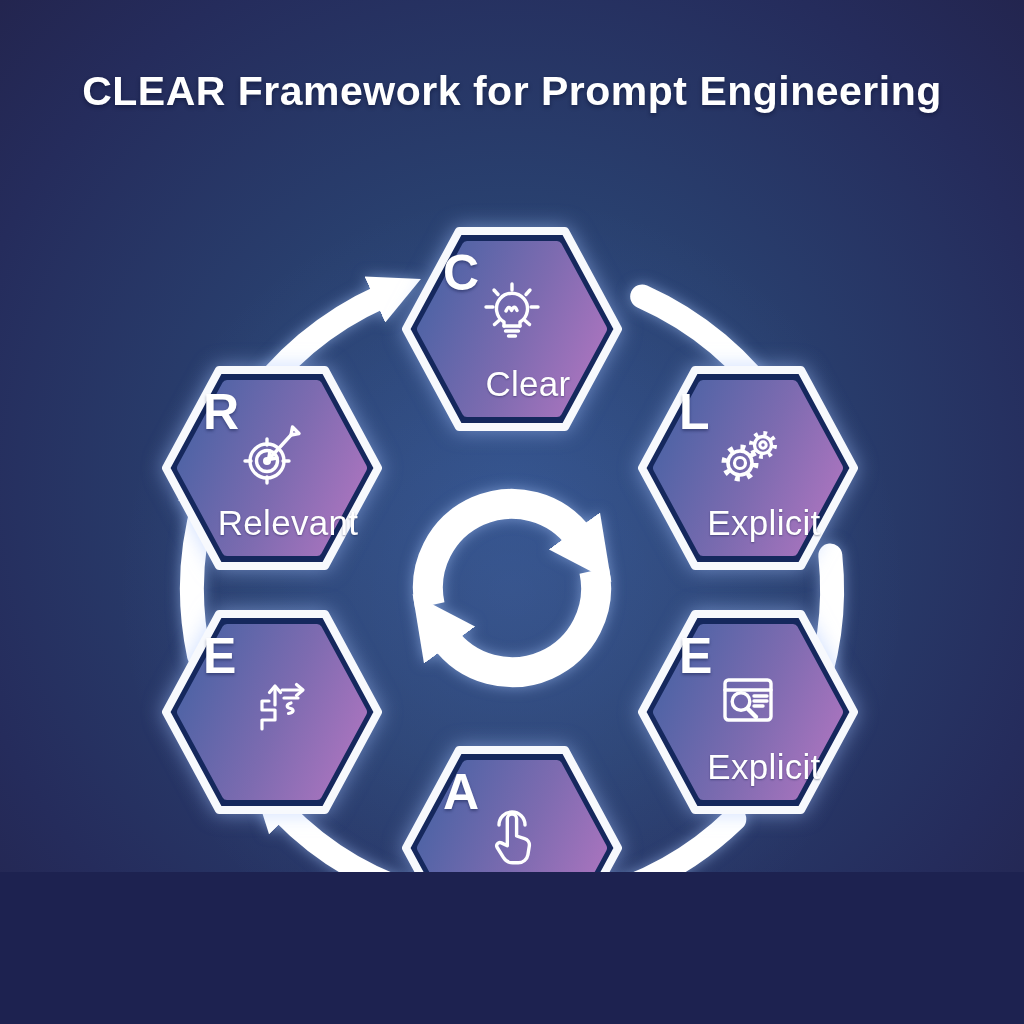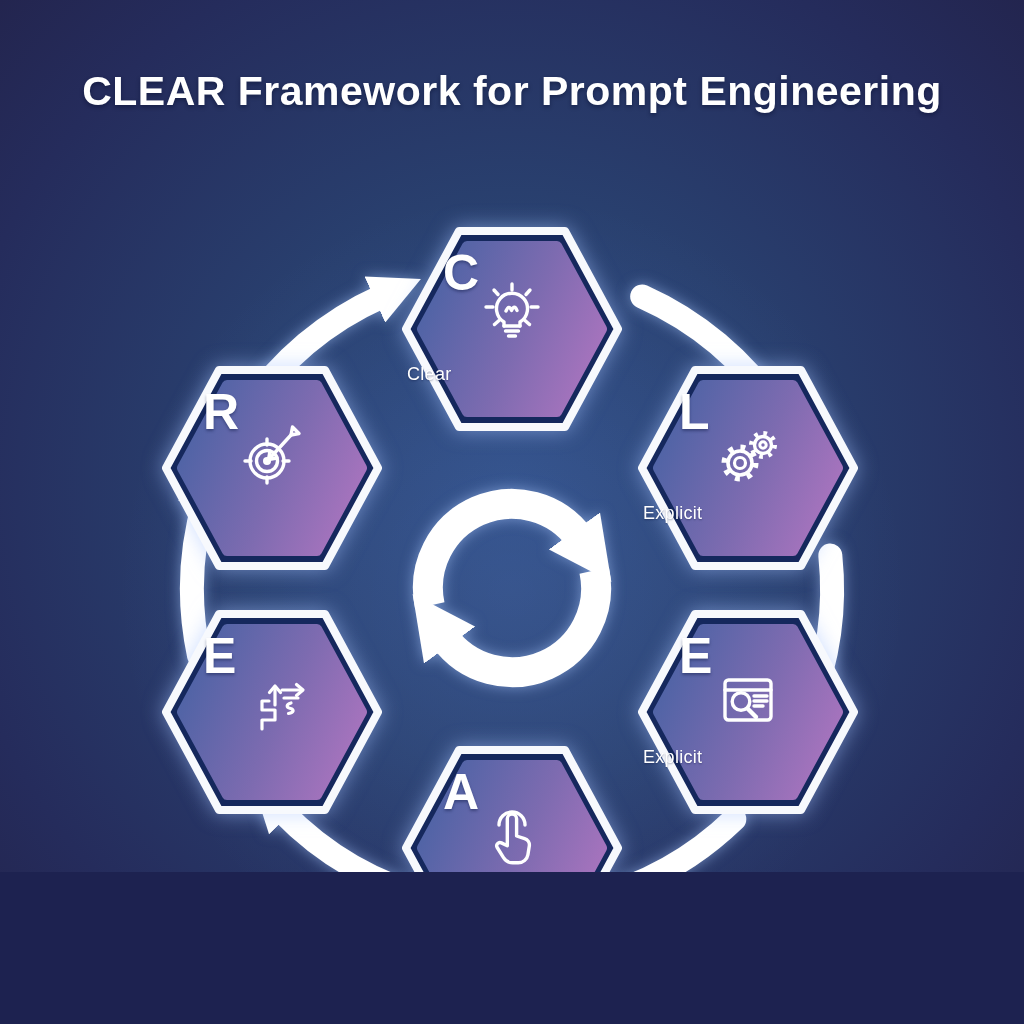--- a/index.html
+++ b/index.html
@@ -24,22 +24,22 @@
   }
   .hex { position:absolute; width:222px; height:206px; z-index:2; }
   .hex .shape { position:absolute; left:0; top:0; filter: drop-shadow(0 0 10px rgba(165,195,255,0.55)); }
   .hex .letter {
     position:absolute; left:42px; top:22px; color:#ffffff;
     font-size:50px; font-weight:bold; line-height:1;
     text-shadow:0 2px 3px rgba(10,20,60,0.4);
   }
   .hex .icon { position:absolute; left:50%; top:54px; transform:translateX(-50%); }
   .hex .label {
-    position:absolute; left:6px; top:138px; width:100%; 
-    color:#ffffff; font-size:18px; letter-spacing:0.3px;
+    position:absolute; left:16px; top:138px; width:100%; text-align:center;
+    color:#ffffff; font-size:35px; letter-spacing:0.3px;
     text-shadow:0 1px 2px rgba(10,20,60,0.4);
   }
   .hex--clear      { left:401px; top:226px; }
   .hex--logical    { left:637px; top:365px; }
   .hex--explicit   { left:637px; top:609px; }
   .hex--actionable { left:401px; top:745px; }
   .hex--retionable { left:161px; top:609px; }
   .hex--relevant   { left:161px; top:365px; }
 </style>
 </head>
@@ -189,15 +189,16 @@
         <path d="M33 20 v6"></path>
         <path d="M33 58 v6"></path>
         <path d="M11 42 h6"></path>
         <path d="M49 42 h6"></path>
         <path d="M36 39 L57 16"></path>
         <path d="M34.5 40.5 l8.5 -1.5"></path>
         <path d="M34.5 40.5 l1.5 -8.5"></path>
         <path d="M57 16 l1.5 -8 l6.5 6.5 z"></path>
       </g>
     </svg>
+    <div class="label">Relevant</div>
   </div>
 
 </div>
 
 </body></html>

